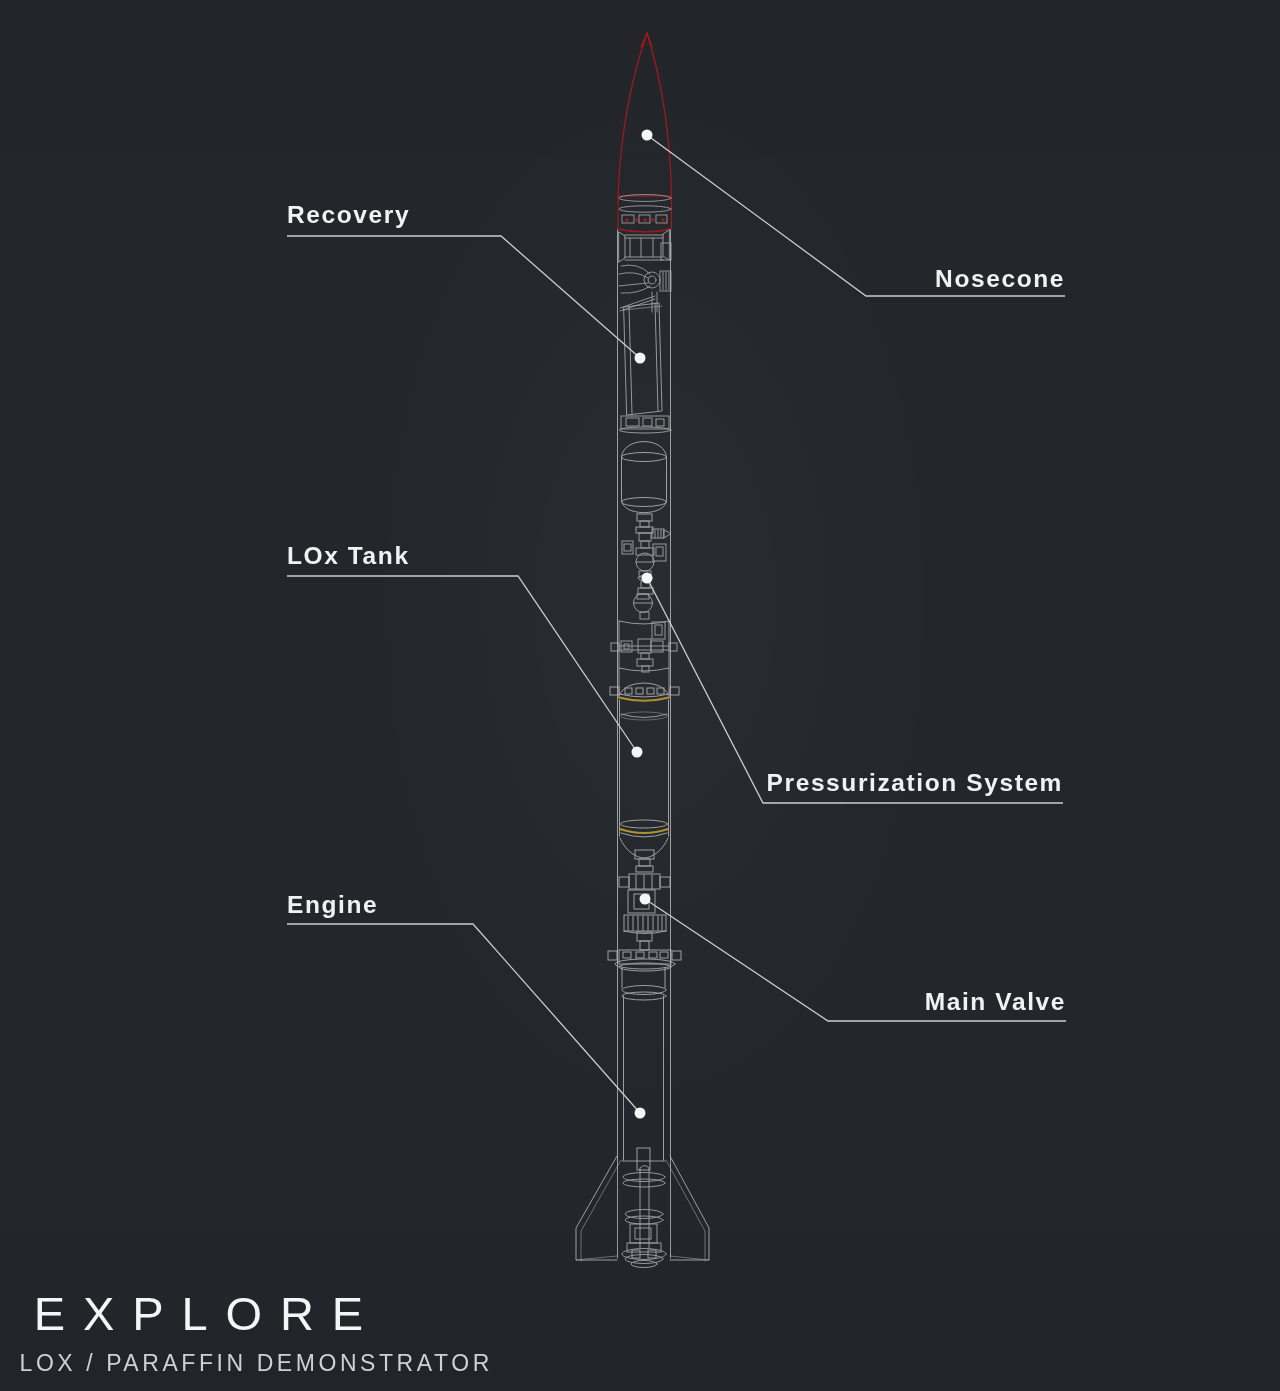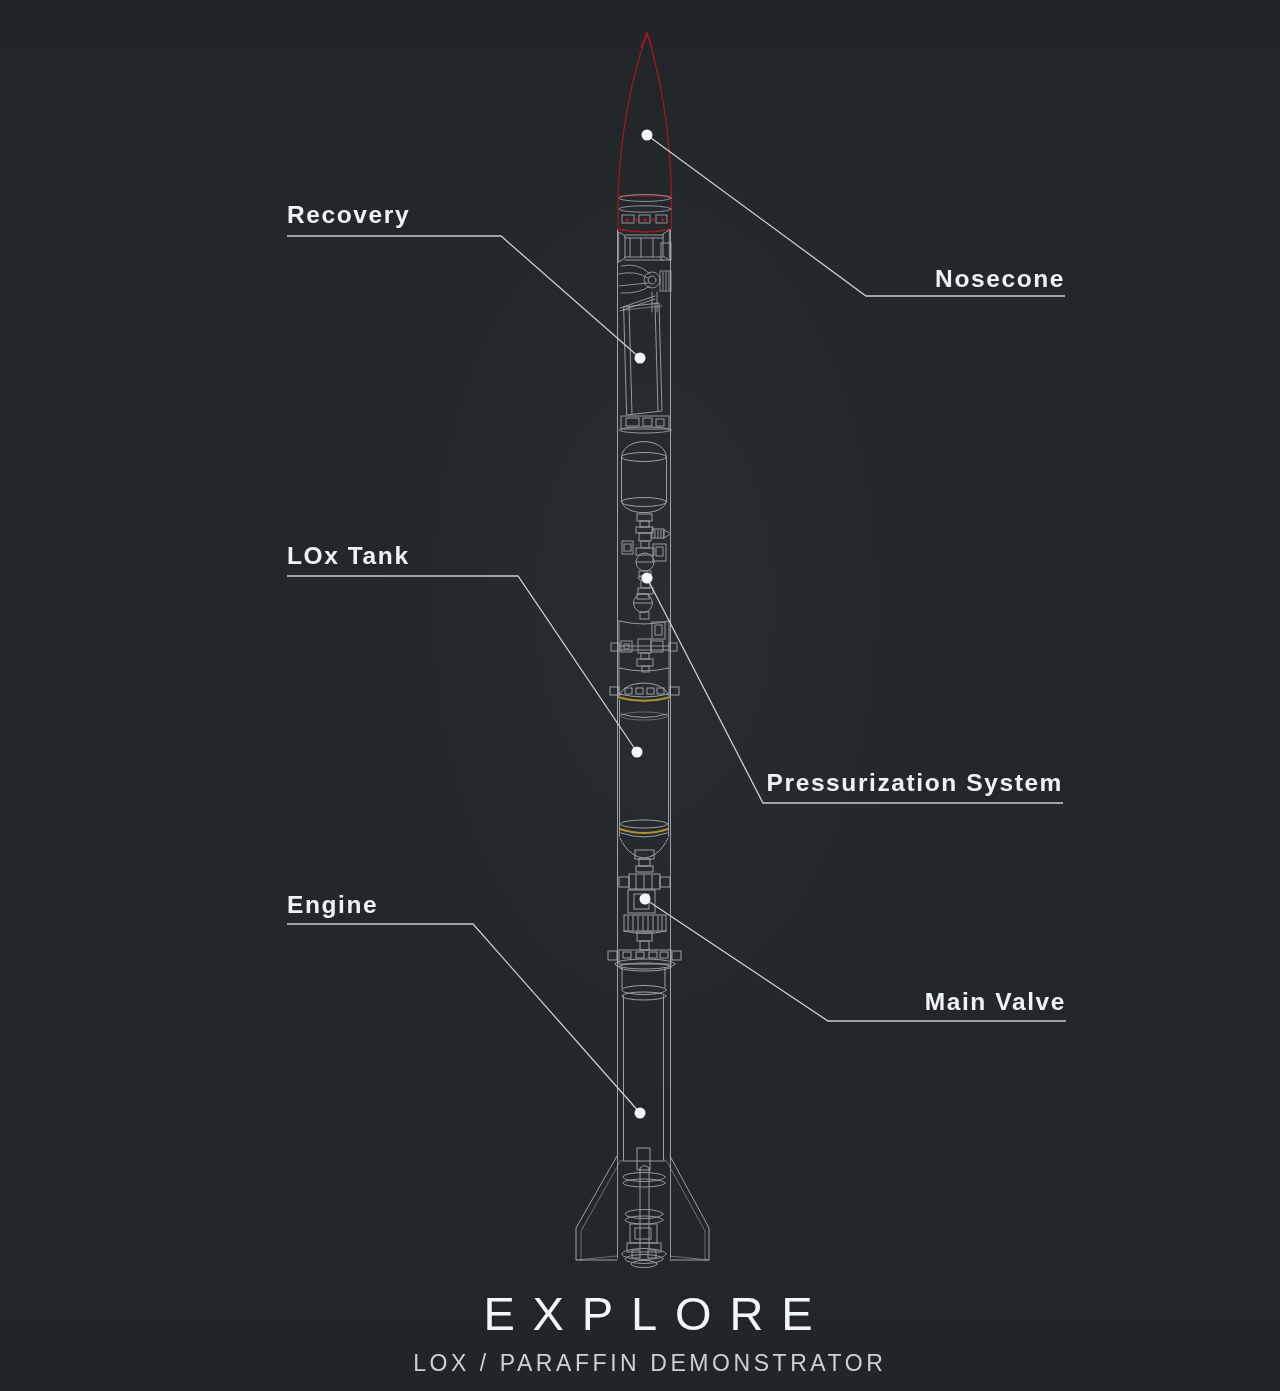--- a/index.html
+++ b/index.html
@@ -15,21 +15,21 @@
   }
   svg{position:absolute;left:0;top:0;}
   .callout-text{
     fill:#f0f1f3;
     font-family:"Liberation Sans",sans-serif;
     font-size:24.5px;
     font-weight:600;
     letter-spacing:1.6px;
   }
   .titleblock{
-    position:absolute;left:16px;right:0;top:1286px;text-align:center;color:#f3f4f5;
+    position:absolute;left:16px;right:0;top:1286px;text-align:left;color:#f3f4f5;
   }
   .title-main{
     font-size:47px;font-weight:300;letter-spacing:0.38em;text-indent:0.38em;
     color:#f4f5f6;
   }
   .title-sub{
     margin-top:9px;font-size:23px;font-weight:400;letter-spacing:0.155em;text-indent:0.155em;
     color:#ced1d3;
   }
 </style>

